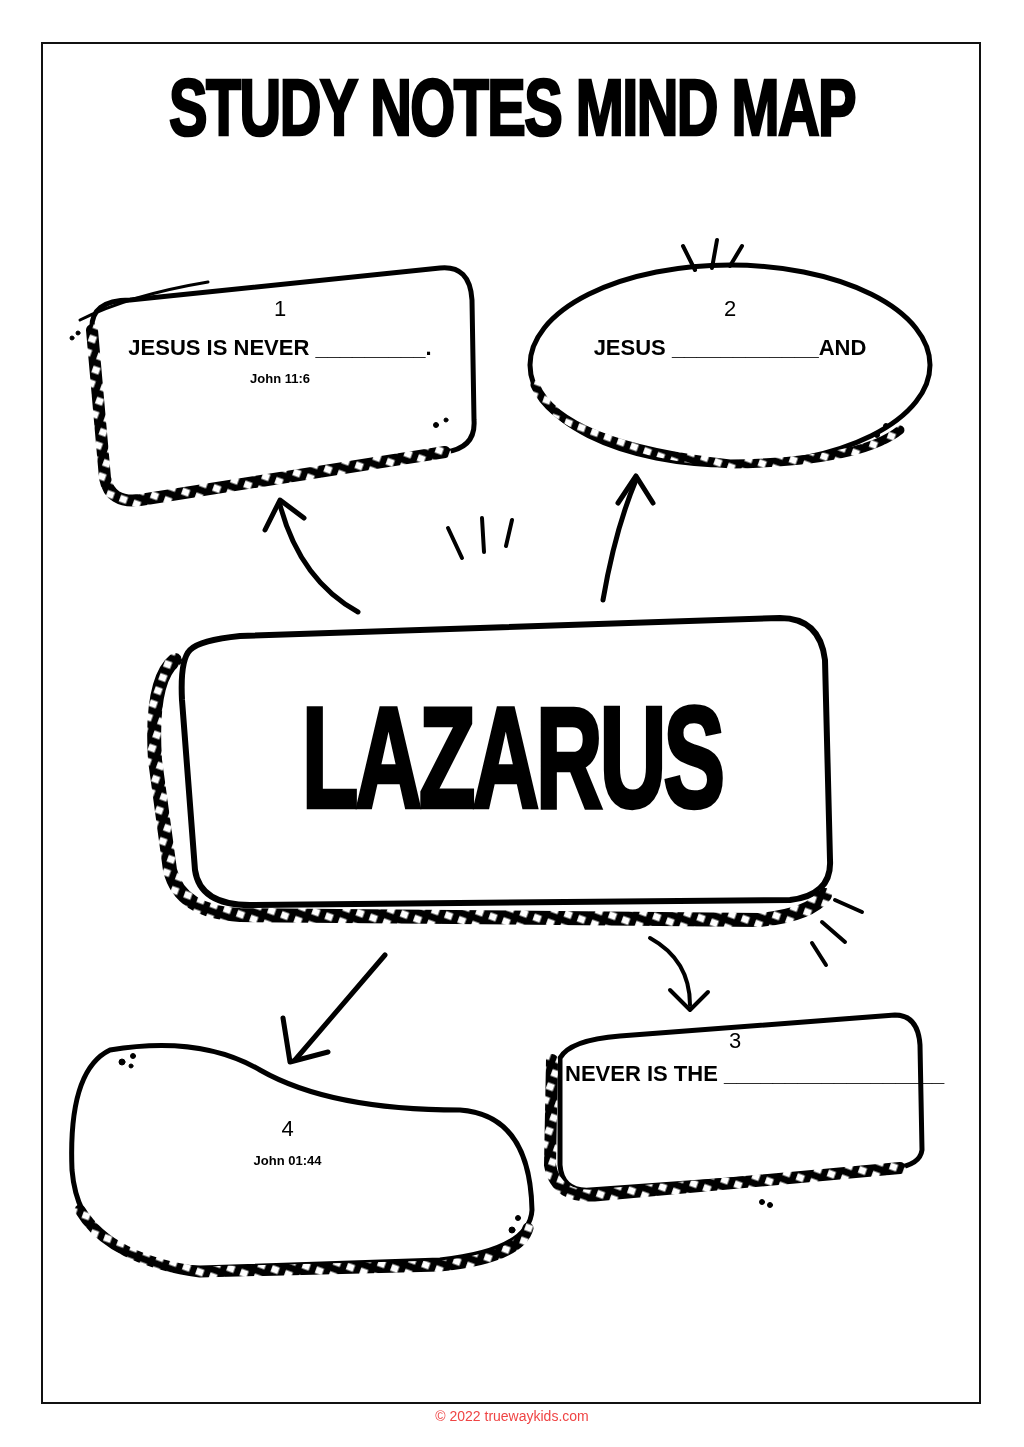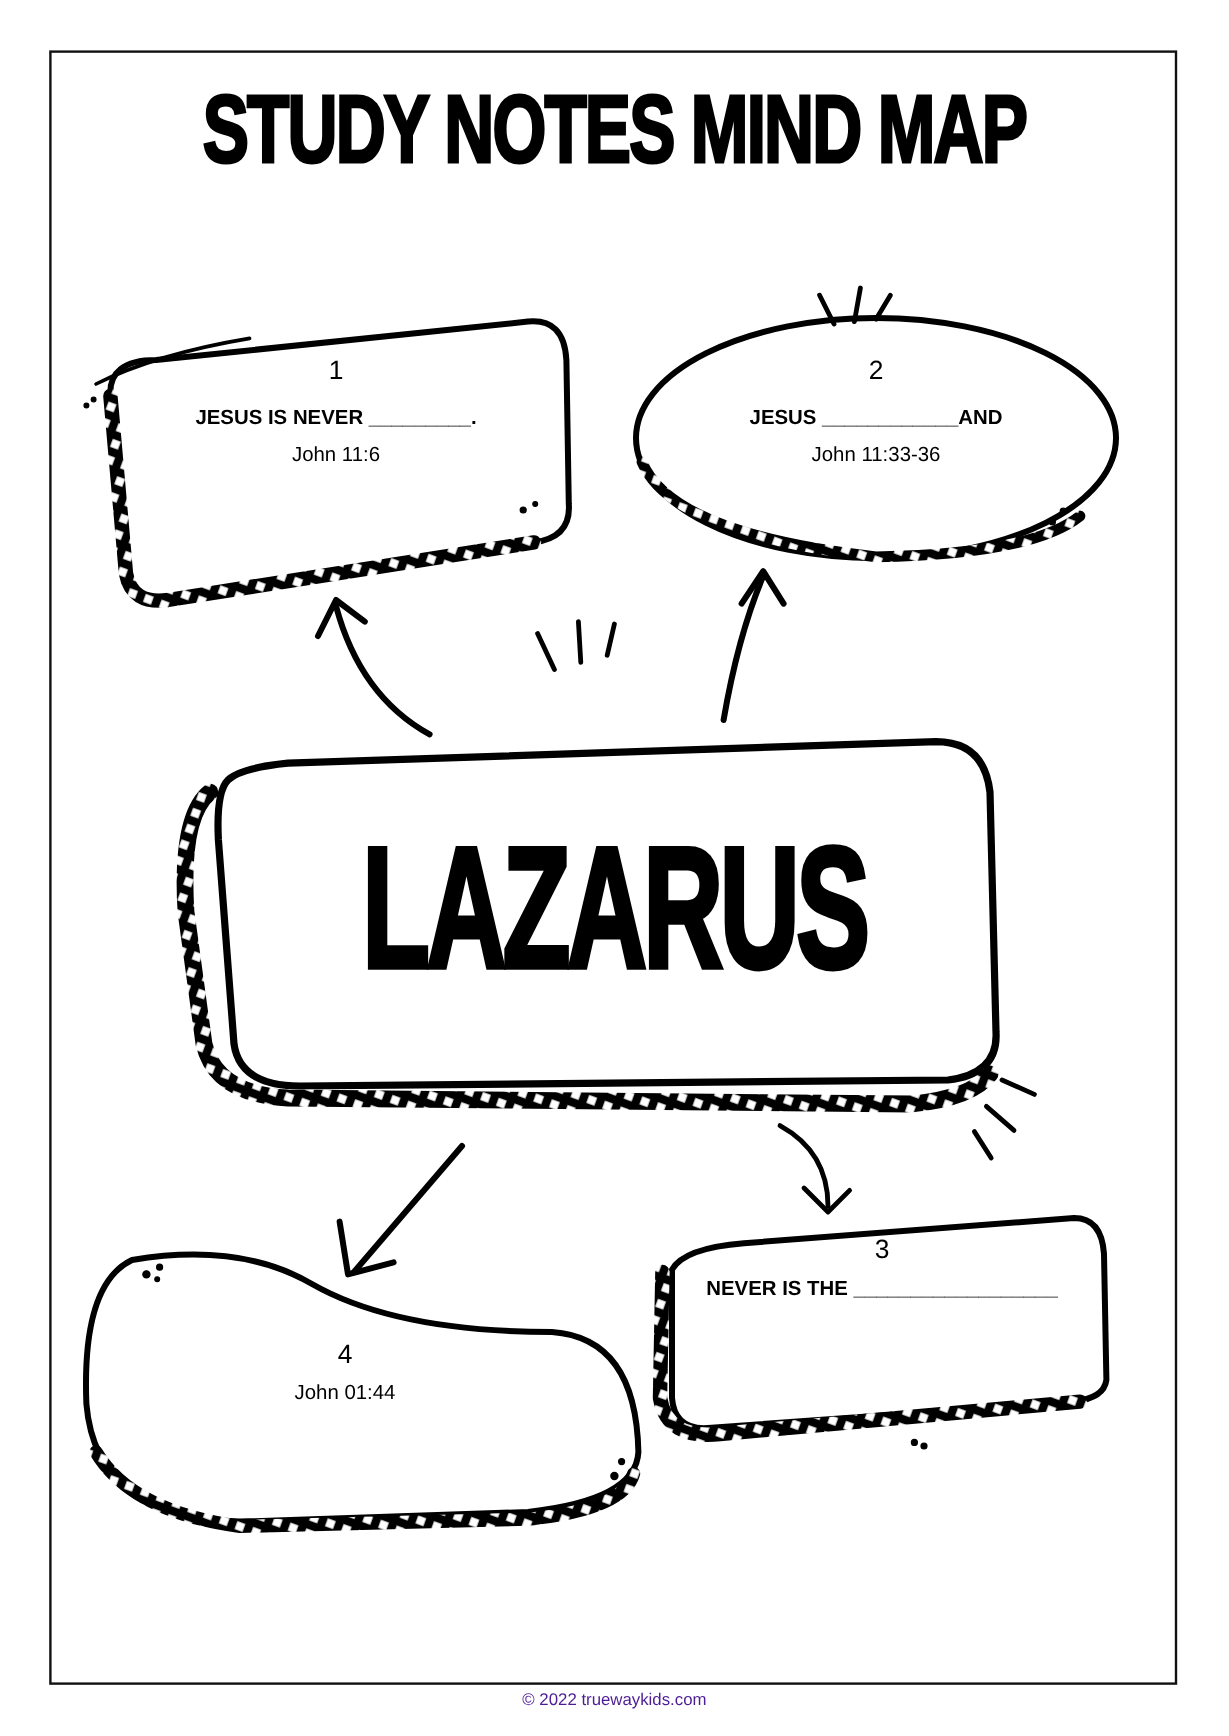--- a/index.html
+++ b/index.html
@@ -2,24 +2,24 @@
 <html><head>
   <meta charset="utf-8">
   <style>
     html, body { margin: 0; padding: 0; background: #ffffff; }
     body { width: 1024px; height: 1447px; position: relative; overflow: hidden; font-family: "Liberation Sans", sans-serif; color: #000; }
     .frame { position: absolute; left: 41px; top: 42px; width: 940px; height: 1362px; border: 2px solid #111; box-sizing: border-box; }
     .title { position: absolute; left: 0; top: 68px; width: 1024px; text-align: center; font-family: "Liberation Sans", sans-serif; font-weight: 900; font-size: 74px; letter-spacing: -2px; transform: scaleX(0.78) scaleY(1.08); transform-origin: center top; line-height: 1; -webkit-text-stroke: 2.5px #000; }
     svg.art { position: absolute; left: 0; top: 0; width: 1024px; height: 1447px; }
     .box-text { position: absolute; text-align: center; font-family: "Liberation Sans", sans-serif; }
     .num { font-size: 22px; font-weight: 400; margin-bottom: 10px; }
-    .prompt { font-size: 17px; font-weight: 700; line-height: 32px; white-space: nowrap; }
-    .ref { font-size: 17px; font-weight: 400; line-height: 30px; }
+    .prompt { font-size: 22px; font-weight: 700; line-height: 32px; white-space: nowrap; }
+    .ref { font-size: 13px; font-weight: 700; line-height: 30px; }
     .center-word { position: absolute; left: 0; top: 686px; width: 1024px; text-align: center; font-weight: 900; font-size: 128px; line-height: 1; transform: scaleX(0.72) scaleY(1.12); transform-origin: center top; letter-spacing: -4px; -webkit-text-stroke: 4px #000; }
-    .footer { position: absolute; left: 0; top: 1408px; width: 1024px; text-align: center; font-size: 14px; color: #4c1d95; }
+    .footer { position: absolute; left: 0; top: 1408px; width: 1024px; text-align: center; font-size: 14px; color: #ef4444; }
   </style>
 </head>
 <body>
 
 <div class="frame"></div>
 
 <div class="title">STUDY NOTES MIND MAP</div>
 
 <svg class="art" viewBox="0 0 1024 1447" fill="none" stroke="#000" stroke-linecap="round" stroke-linejoin="round">
   <defs>
@@ -102,21 +102,20 @@
 
 <div class="box-text" style="left:110px; top:296px; width:340px;">
   <div class="num">1</div>
   <div class="prompt">JESUS IS NEVER _________.</div>
   <div class="ref">John 11:6</div>
 </div>
 
 <div class="box-text" style="left:560px; top:296px; width:340px;">
   <div class="num">2</div>
   <div class="prompt">JESUS ____________AND</div>
-  <div class="ref">John 11:33-36</div>
 </div>
 
 <div class="center-word">LAZARUS</div>
 
 <div class="box-text" style="left:565px; top:1028px; width:340px;">
   <div class="num" style="margin-bottom:4px;">3</div>
   <div class="prompt">NEVER IS THE __________________</div>
 </div>
 
 <div class="box-text" style="left:100px; top:1116px; width:375px;">

